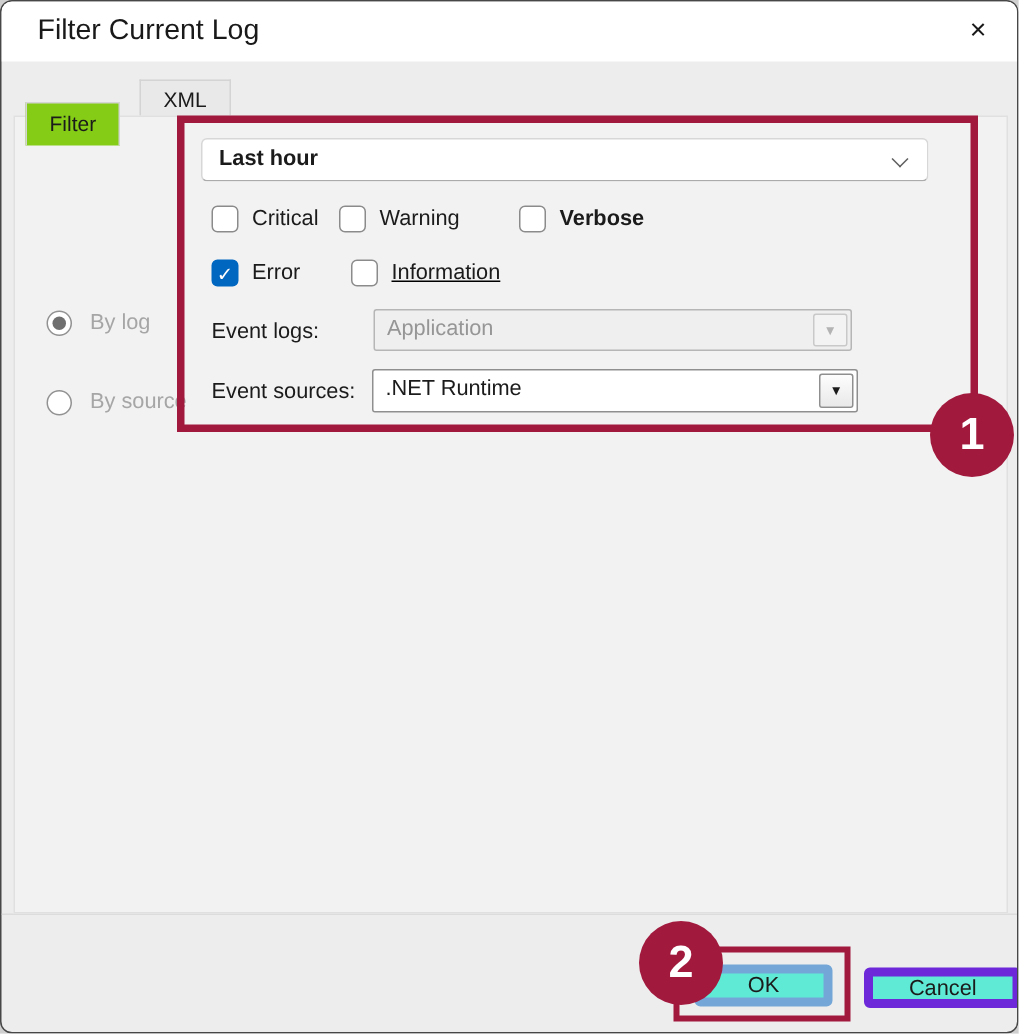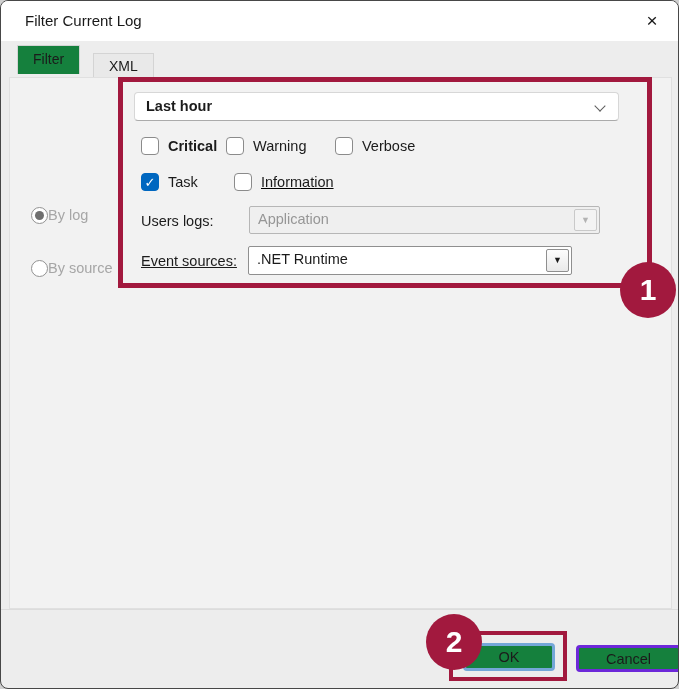--- a/index.html
+++ b/index.html
@@ -8,28 +8,28 @@
 
   .dialog {
     position:relative; width:679px; height:689px;
     background:#ededed; border:1px solid #474747; border-radius:8px;
     overflow:hidden;
   }
   .abs { position:absolute; }
 
   
   .titlebar { left:0; top:0; width:100%; height:40px; background:#ffffff; }
-  .title { left:24px; top:0; height:40px; line-height:40px; font-size:15px; color:#191919; }
+  .title { left:24px; top:0; height:40px; line-height:40px; font-size:19px; color:#191919; }
   .close-btn { right:14px; top:8px; width:24px; height:24px; line-height:24px;
     text-align:center; font-size:19px; color:#191919; cursor:pointer; }
 
   
   .tab { top:52px; height:25px; padding:0 15px; line-height:24px; font-size:14px;
     color:#1b1b1b; background:#e9e9e9; border:1px solid #d4d4d4; border-bottom:none; z-index:1; }
-  .tab.active { top:44px; height:29px; line-height:27px; background:#15803d; z-index:3; }
+  .tab.active { top:67px; height:29px; line-height:27px; background:#84cc16; z-index:3; }
   .tab-filter { left:16px; }
   .tab-xml { left:92px; }
 
   
   .panel { left:8px; top:76px; width:663px; height:532px;
     background:#f2f2f2; border:1px solid #e0e0e0; z-index:2; }
 
   .lbl { font-size:14.5px; color:#1b1b1b; line-height:17px; white-space:nowrap; }
   .lbl.disabled { color:#a6a6a6; }
 
@@ -43,38 +43,38 @@
     font-family:"Liberation Sans",sans-serif; font-size:14.5px; color:#1b1b1b; padding:0 0 0 11px; }
 
   
   .cb { display:flex; align-items:center; gap:9px; }
   .cb-box { width:18px; height:18px; border:1px solid #8b8b8b; border-radius:4px; background:#fff;
     display:flex; align-items:center; justify-content:center; }
   .cb-box.checked { background:#0067c0; border-color:#0067c0; color:#fff; font-size:13px; }
   .cb-label { font-size:14.5px; color:#1b1b1b; }
 
   
-  .radio { display:flex; align-items:center; gap:0; }
+  .radio { display:flex; align-items:center; gap:12px; }
   .radio-circle { width:17px; height:17px; border-radius:50%; border:1.5px solid #929292; background:#fff;
     display:flex; align-items:center; justify-content:center; }
   .radio-dot { width:9px; height:9px; border-radius:50%; background:#6f6f6f; }
 
   
   .combo-classic { background:#ffffff; border:1px solid #8f8f8f; border-radius:2px;
     font-size:14.5px; color:#1b1b1b; line-height:25px; padding-left:8px; }
   .combo-classic.disabled { background:#efefef; border-color:#b6b6b6; color:#969696; }
   .dd-btn { position:absolute; top:2px; right:2px; bottom:2px; width:23px;
     background:linear-gradient(#fdfdfd,#e9e9e9); border:1px solid #8f8f8f; border-radius:2px;
     display:flex; align-items:center; justify-content:center; font-size:9px; color:#1b1b1b; }
   .dd-btn.disabled { background:#f3f3f3; border-color:#c9c9c9; color:#b3b3b3; }
 
   .help { font-size:14.5px; color:#1b1b1b; line-height:19px; white-space:nowrap; }
 
   
-  .btn { background:#15803d; border:3px solid #6d28d9; border-radius:4px;
+  .btn { background:#5eead4; border:6px solid #6d28d9; border-radius:4px;
     font-size:14.5px; color:#1b1b1b; text-align:center; cursor:pointer; }
   .btn.default { border-color:#74a7d8; }
 
   
   .hl-rect { border:5px solid #a2193e; z-index:8; pointer-events:none; }
   .badge { width:56px; height:56px; border-radius:50%; background:#a2193e; color:#ffffff;
     display:flex; align-items:center; justify-content:center; font-size:30px; font-weight:bold;
     z-index:9; }
 
   .footer-line { left:0; top:608px; width:100%; height:1px; background:#dcdcdc; }
@@ -95,59 +95,59 @@
   <div class="abs panel"></div>
 
   <div class="abs lbl" style="left:24px; top:97px;">Logged:</div>
   <div class="abs field combo11" style="left:133px; top:91px; width:485px; height:29px; z-index:4;">
     <span>Last hour</span>
     <span class="abs chev" style="right:14px; top:9px;"></span>
   </div>
 
   <div class="abs lbl" style="left:24px; top:138px;">Event level:</div>
 
-  <div class="abs cb" style="left:140px; top:136px; z-index:4;font-weight:bold;">
+  <div class="abs cb" style="left:140px; top:136px; z-index:4;">
     <span class="cb-box"></span>
     <span class="cb-label">Critical</span>
   </div>
   <div class="abs cb" style="left:225px; top:136px; z-index:4;">
     <span class="cb-box"></span>
     <span class="cb-label">Warning</span>
   </div>
-  <div class="abs cb" style="left:334px; top:136px; z-index:4;">
+  <div class="abs cb" style="left:345px; top:136px; z-index:4;font-weight:bold;">
     <span class="cb-box"></span>
     <span class="cb-label">Verbose</span>
   </div>
   <div class="abs cb" style="left:140px; top:172px; z-index:4;">
     <span class="cb-box checked">✓</span>
-    <span class="cb-label">Task</span>
+    <span class="cb-label">Error</span>
   </div>
   <div class="abs cb" style="left:233px; top:172px; z-index:4;text-decoration:underline;">
     <span class="cb-box"></span>
     <span class="cb-label">Information</span>
   </div>
 
   <div class="abs radio" style="left:30px; top:206px; z-index:4;">
     <span class="radio-circle">
         <span class="radio-dot"></span>
       </span>
     <span class="lbl disabled">By log</span>
   </div>
   <div class="abs radio" style="left:30px; top:247px; z-index:4;margin-top:12px;">
     <span class="radio-circle"></span>
     <span class="lbl disabled">By source</span>
   </div>
 
-  <div class="abs lbl" style="left:140px; top:212px; z-index:4; font-weight:bold; font-weight:normal;">Users logs:</div>
-  <div class="abs combo-classic disabled" style="left:248px; top:205px; width:351px; height:28px; z-index:4;">
+  <div class="abs lbl" style="left:140px; top:212px; z-index:4; font-weight:bold; font-weight:normal;">Event logs:</div>
+  <div class="abs combo-classic disabled" style="left:248px; top:205px; width:319px; height:28px; z-index:4;">
     <span>Application</span>
     <span class="dd-btn disabled">▼</span>
   </div>
 
-  <div class="abs lbl" style="left:140px; top:252px; z-index:4;text-decoration:underline;">Event sources:</div>
+  <div class="abs lbl" style="left:140px; top:252px; z-index:4;">Event sources:</div>
   <div class="abs combo-classic" style="left:247px; top:245px; width:324px; height:29px; z-index:4;">
     <span>.NET Runtime</span>
     <span class="dd-btn">▼</span>
   </div>
 
   <div class="abs hl-rect" style="left:117px; top:76px; width:534px; height:211px;"></div>
   <div class="abs badge" style="left:619px; top:261px;">1</div>
 
   <div class="abs help" style="left:16px; top:301px;">Includes/Excludes Event IDs: Enter ID numbers and/or ID ranges separated by commas. To</div>
   <div class="abs help" style="left:16px; top:320px;">exclude criteria, type a minus sign first. For example 1,3,5-99,-76</div>

